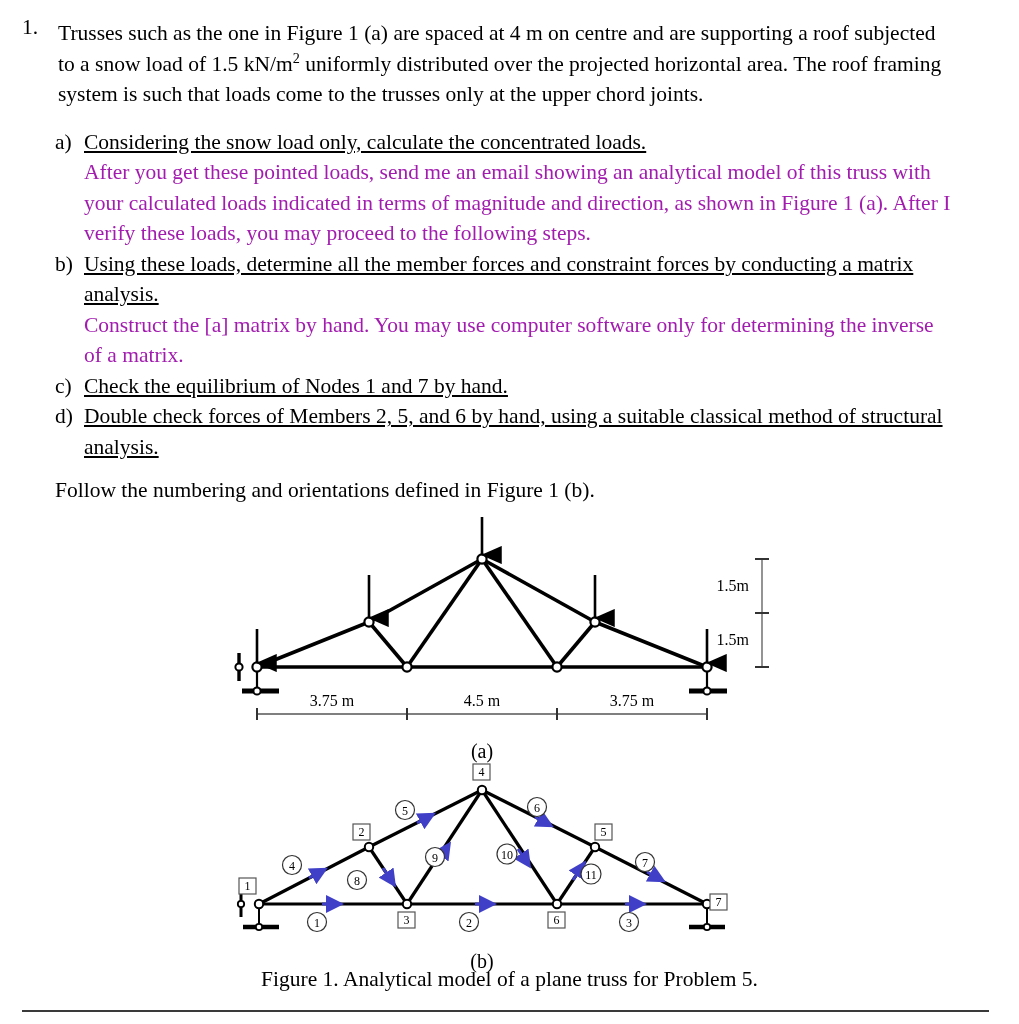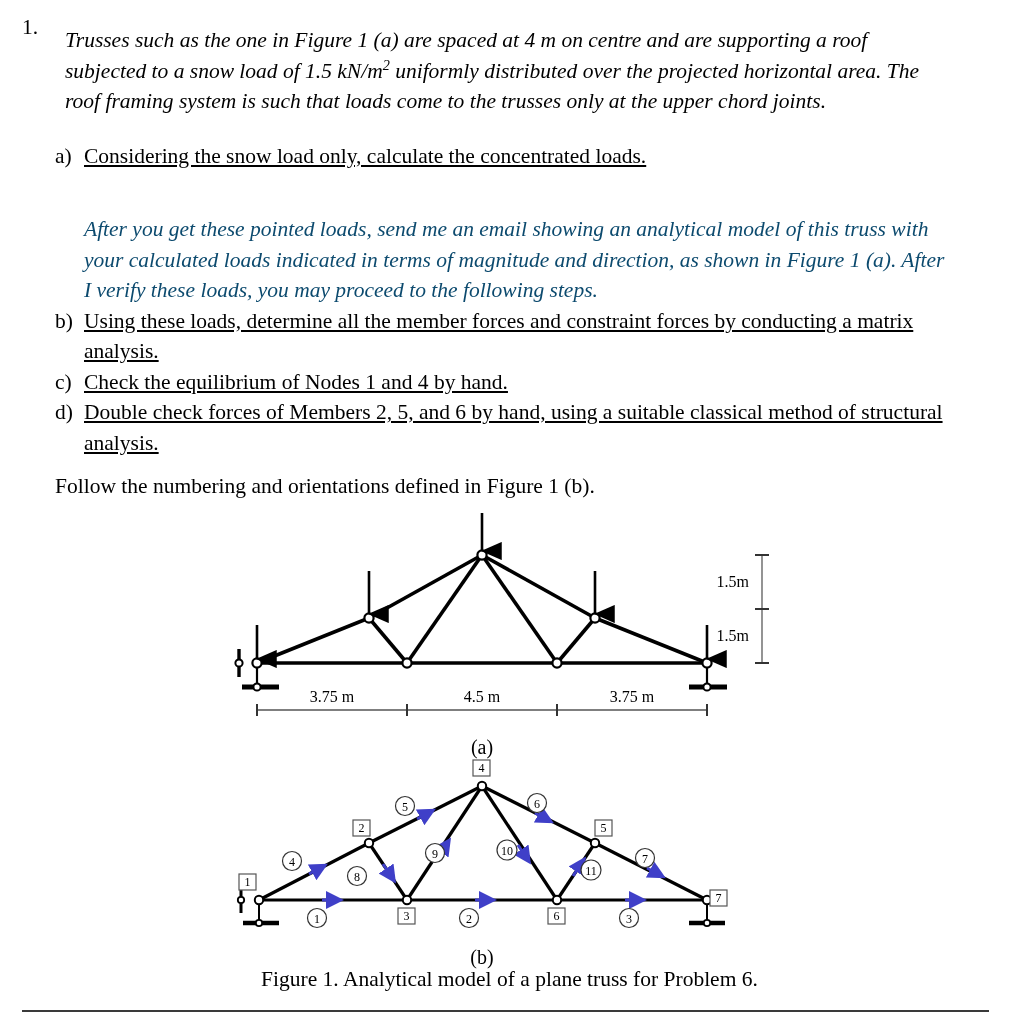--- a/index.html
+++ b/index.html
@@ -33,21 +33,21 @@
   }
   .problem-num {
     width: 30px;
     flex: 0 0 30px;
     text-align: left;
   }
   .problem-body {
     flex: 1 1 auto;
     max-width: 900px;
   }
-  .problem-body p { margin: 13px; font-style: italic; }
+  .problem-body p { margin: 6px; }
 
   sup.sq {
     font-size: 0.66em;
     vertical-align: super;
     line-height: 0;
   }
 
   
   .sublist {
     margin-top: 11px;
@@ -62,26 +62,24 @@
   .sub-letter {
     width: 29px;
     flex: 0 0 29px;
   }
   .sub-text {
     flex: 1 1 auto;
     max-width: 872px;
     text-decoration: underline;
   }
   .note {
-    color: #0c4a6e;
-    font-style: italic;
+    color: #a21caf;
     margin-left: 29px;
     max-width: 872px;
     line-height: 1.42;
-    margin-top: 43px;
   }
 
   .follow {
     margin-top: 16px;
     margin-left: 33px;
     font-size: 21.5px;
   }
 
   
   .figures {
@@ -137,24 +135,25 @@
       <div class="sub-text">Considering the snow load only, calculate the concentrated loads.</div>
     </div>
 
     <div class="note">After you get these pointed loads, send me an email showing an analytical model of this truss with your calculated loads indicated in terms of magnitude and direction, as shown in Figure 1 (a). After I verify these loads, you may proceed to the following steps.</div>
 
     <div class="sub-item">
       <div class="sub-letter">b)</div>
       <div class="sub-text">Using these loads, determine all the member forces and constraint forces by conducting a matrix analysis.</div>
     </div>
 
+    <div class="note">Construct the [a] matrix by hand. You may use computer software only for determining the inverse of a matrix.</div>
 
     <div class="sub-item">
       <div class="sub-letter">c)</div>
-      <div class="sub-text">Check the equilibrium of Nodes 1 and 4 by hand.</div>
+      <div class="sub-text">Check the equilibrium of Nodes 1 and 7 by hand.</div>
     </div>
 
     <div class="sub-item">
       <div class="sub-letter">d)</div>
       <div class="sub-text">Double check forces of Members 2, 5, and 6 by hand, using a suitable classical method of structural analysis.</div>
     </div>
   </div>
 
   <div class="follow">Follow the numbering and orientations defined in Figure 1 (b).</div>
 
@@ -379,16 +378,16 @@
             <circle cx="374" cy="112" r="10" fill="#fff" stroke="#333" stroke-width="1.2"></circle>
             <text x="374" y="116.5">11</text>
           </g>
         </g>
       </svg>
       <div class="figure-label" style="width:530px;">(b)</div>
     </div>
 
   </div>
 
-  <div class="main-caption">Figure 1. Analytical model of a plane truss for Problem 6.</div>
+  <div class="main-caption">Figure 1. Analytical model of a plane truss for Problem 5.</div>
   <div class="bottom-rule"></div>
 
 </div>
 
 </body></html>

